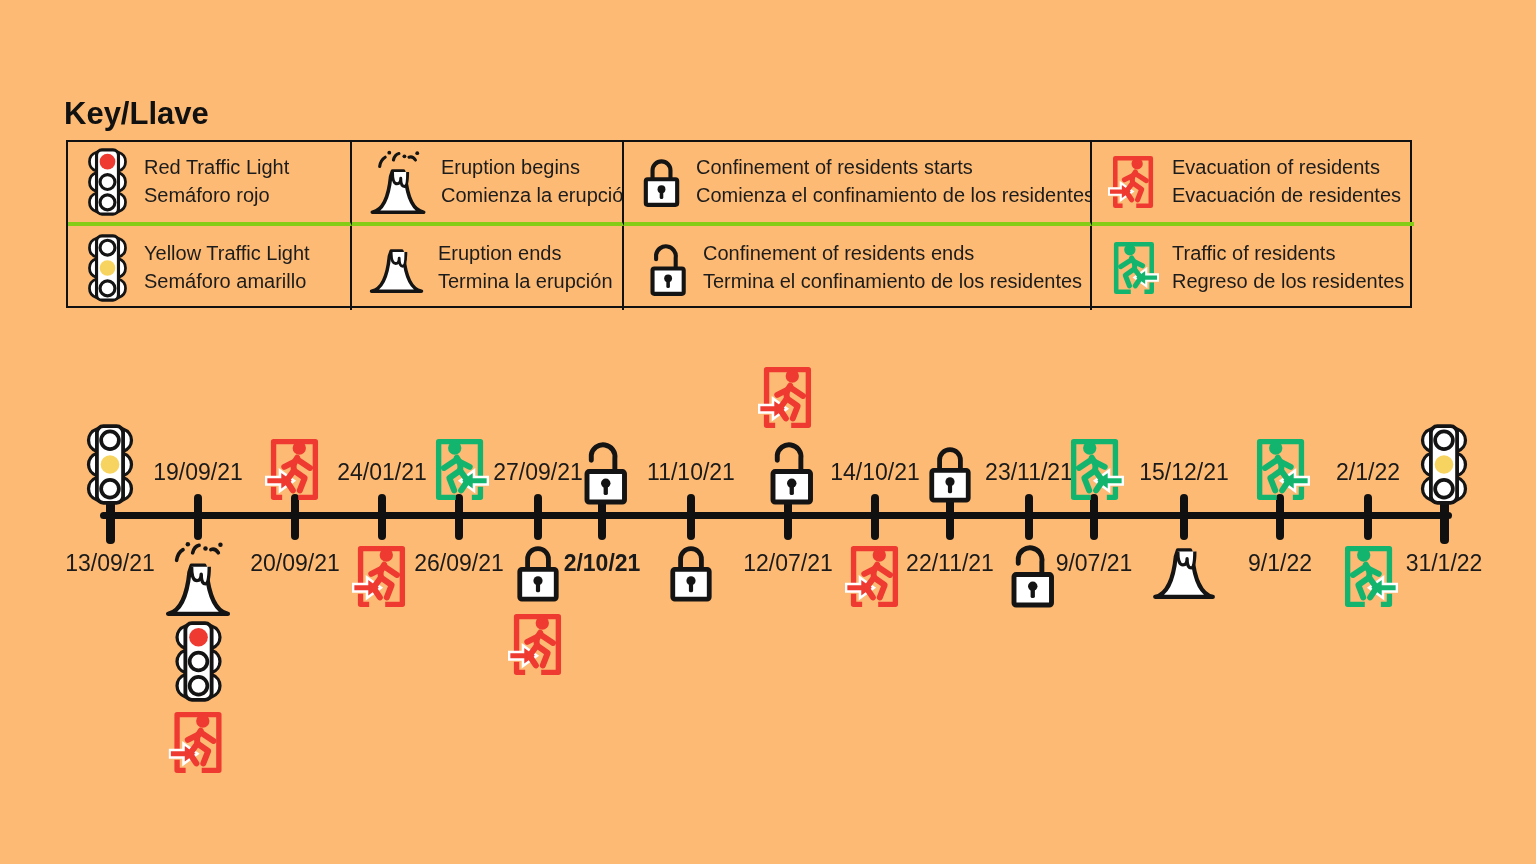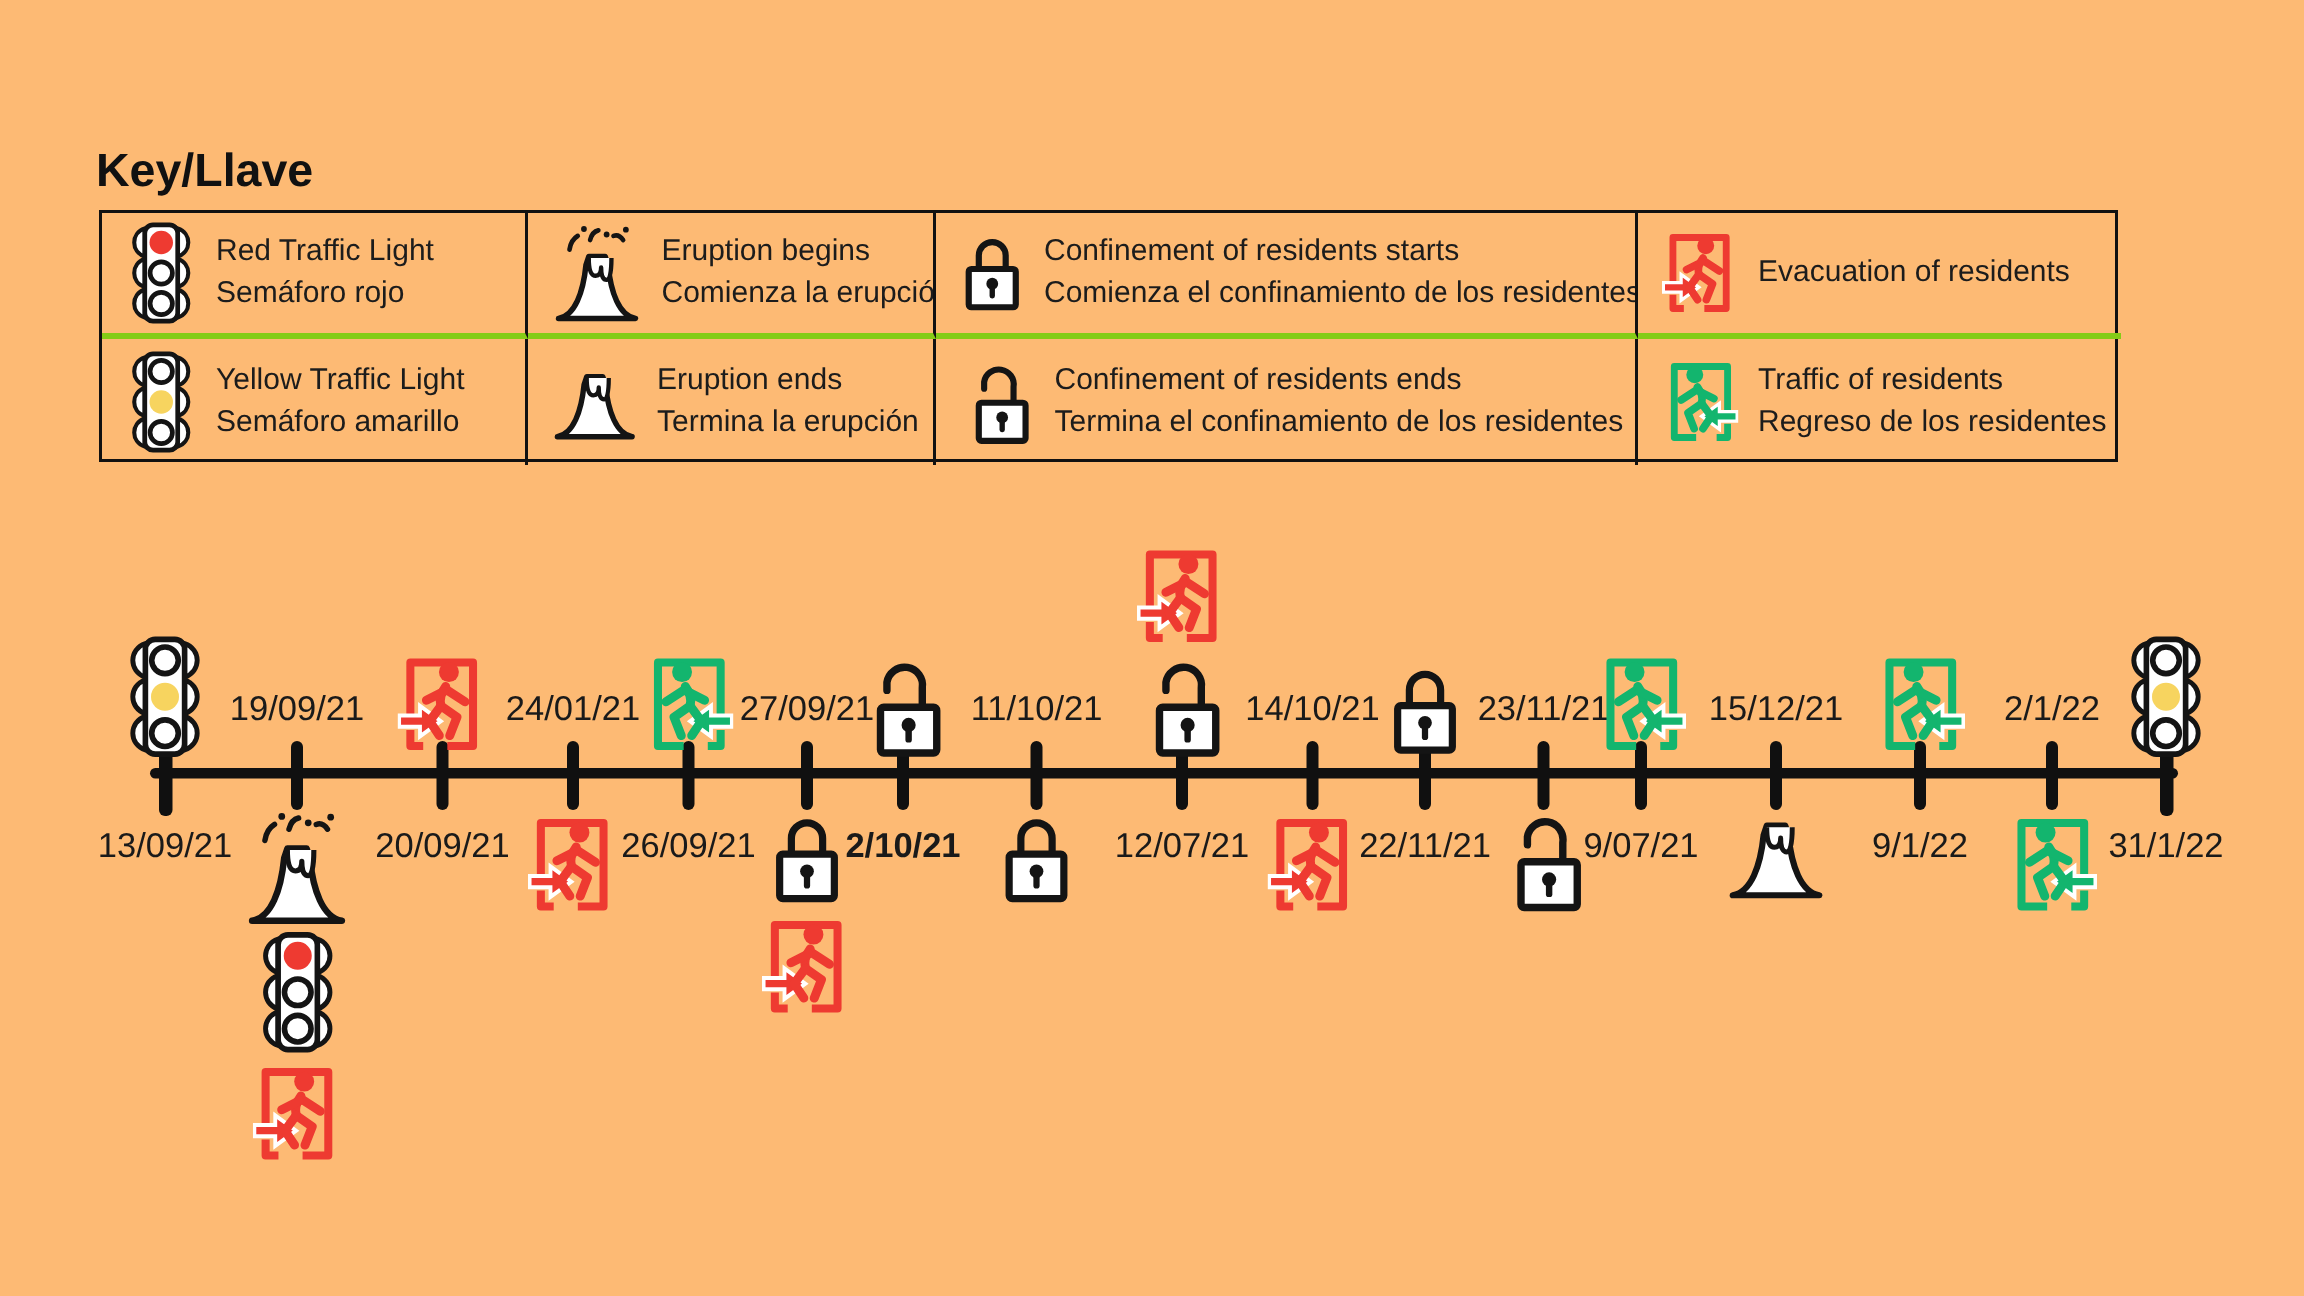--- a/index.html
+++ b/index.html
@@ -162,20 +162,21 @@
       </span>
     </div>
     <div class="kcell">
       <span class="kicon c-red">
           <svg width="51" height="62">
             <use href="#s-door-man"></use>
           </svg>
         </span>
       <span class="ktext">
         <div>Evacuation of residents</div>
+        <div>Evacuación de residentes</div>
       </span>
     </div>
     <div class="kcell">
       <span class="kicon">
           <svg width="47" height="70">
             <use href="#s-traffic-yellow"></use>
           </svg>
         </span>
       <span class="ktext">
         <div>Yellow Traffic Light</div>

